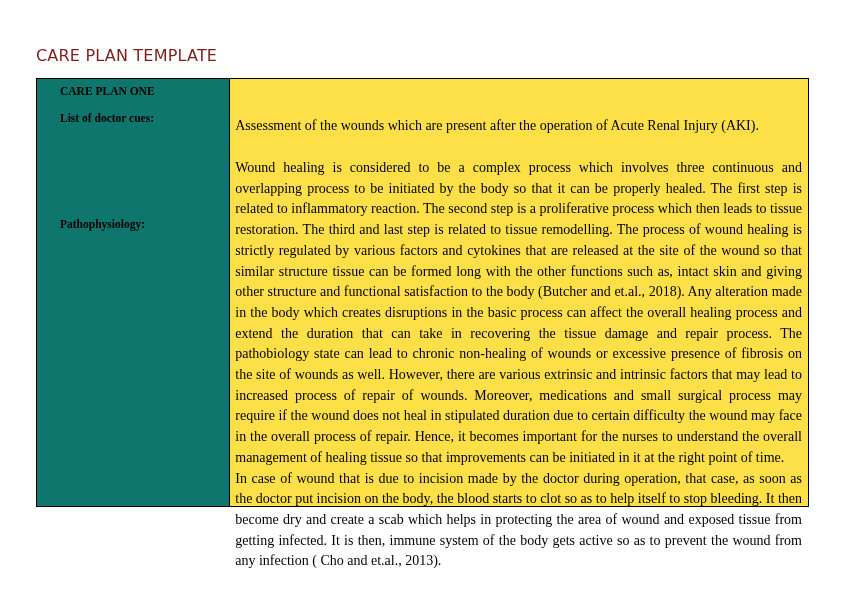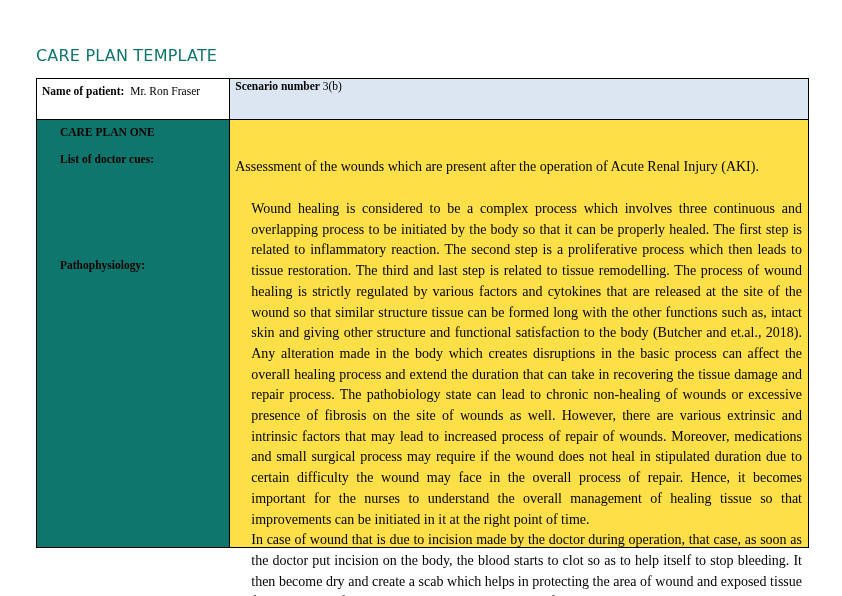--- a/index.html
+++ b/index.html
@@ -14,21 +14,21 @@
       overflow: hidden;
       font-family: "Liberation Serif", serif;
       color: #000;
     }
     .page-title {
       position: absolute;
       left: 36px;
       top: 46px;
       font-family: "DejaVu Sans", sans-serif;
       font-size: 16px;
-      color: #0f766e;
+      color: #7f1d1d;
       letter-spacing: 0.2px;
     }
     .care-table {
       position: absolute;
       left: 36px;
       top: 78px;
       width: 773px;
       border-collapse: collapse;
       table-layout: fixed;
     }
@@ -78,49 +78,34 @@
       right: 5px;
       line-height: 14px;
     }
     .patho-text {
       position: absolute;
       left: 5px;
       right: 6px;
       top: 79px;
       text-align: justify;
       line-height: 20.7px;
-      margin-left: 16px;
     }
     .patho-text p { margin: 0; }
   </style>
 </head>
 <body>
 
 <div class="page-title">CARE PLAN TEMPLATE</div>
 
 <table class="care-table">
   <colgroup>
     <col class="col-left">
     <col class="col-right">
   </colgroup>
   <tbody>
-      <tr>
-    <td class="cell-patient">
-      <div class="inner">
-        <span class="bold">Name of patient:</span>&nbsp;
-        <span>Mr. Ron Fraser</span>
-      </div>
-    </td>
-    <td class="cell-scenario">
-      <div class="inner">
-        <span class="bold">Scenario number</span>
-        <span>3(b)</span>
-      </div>
-    </td>
-  </tr>
   <tr>
     <td class="cell-labels">
       <div class="label-abs" style="top:6px;">CARE PLAN ONE</div>
       <div class="label-abs" style="top:33px;">List of doctor cues:</div>
       <div class="label-abs" style="top:139px;">Pathophysiology:</div>
     </td>
     <td class="cell-content">
       <div class="cues-text">Assessment of the wounds which are present after the operation of Acute Renal Injury (AKI).</div>
       <div class="patho-text">
         <p>Wound healing is considered to be a complex process which involves three continuous and overlapping process to be initiated by the body so that it can be properly healed. The first step is related to inflammatory reaction. The second step is a proliferative process which then leads to tissue restoration. The third and last step is related to tissue remodelling.  The process of wound healing is strictly regulated by various factors and cytokines that are released at the site of the wound so that similar structure tissue can be formed long with the other functions such as, intact skin and giving other structure and functional satisfaction to the body (Butcher and et.al., 2018). Any alteration made in the body which creates disruptions in the basic process can affect the overall healing process and extend the duration that can take in recovering the tissue damage and repair process. The pathobiology state can lead to chronic non-healing of wounds or excessive presence of fibrosis on the site of wounds as well. However, there are various extrinsic and intrinsic factors that may lead to increased process of repair of wounds. Moreover, medications and small surgical process may require if the wound does not heal in stipulated duration due to certain difficulty the wound may face in the overall process of repair. Hence, it becomes important for the nurses to understand the overall management of healing tissue so that improvements can be initiated in it at the right point of time.</p>

